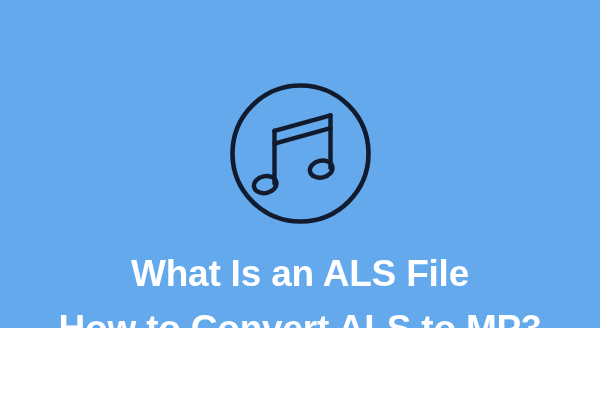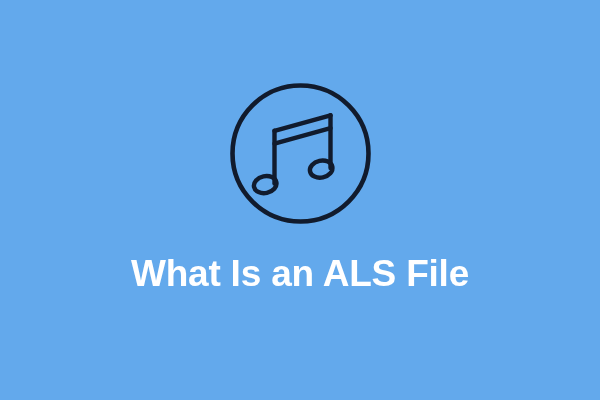--- a/index.html
+++ b/index.html
@@ -11,21 +11,21 @@
   body {
     width: 600px;
     height: 400px;
     overflow: hidden;
     font-family: "Liberation Sans", sans-serif;
   }
 
   #banner {
     position: relative;
     width: 600px;
-    height: 400px;
+    height: 328px;
     background: #63a9ec;
     display: flex;
     flex-direction: column;
     align-items: center;
     box-sizing: border-box;
     padding-left: 48px;
   }
 
   
   #icon-wrap {
@@ -87,15 +87,16 @@
       <path d="M44.5 60.6 L100.5 45.1" fill="none" stroke="#111b2d" stroke-width="4.4" stroke-linecap="round"></path>
 
       <ellipse cx="35.2" cy="101.6" rx="11.4" ry="8.4" transform="rotate(-12 35.2 101.6)" fill="none" stroke="#111b2d" stroke-width="4.4"></ellipse>
 
       <ellipse cx="91.2" cy="86.1" rx="11.4" ry="8.4" transform="rotate(-12 91.2 86.1)" fill="none" stroke="#111b2d" stroke-width="4.4"></ellipse>
     </svg>
   </div>
 
   <div id="headline">
     <div class="headline-line">What Is an ALS File</div>
+    <div class="headline-line">How to Convert ALS to MP3</div>
   </div>
 
 </div>
 
 </body></html>

